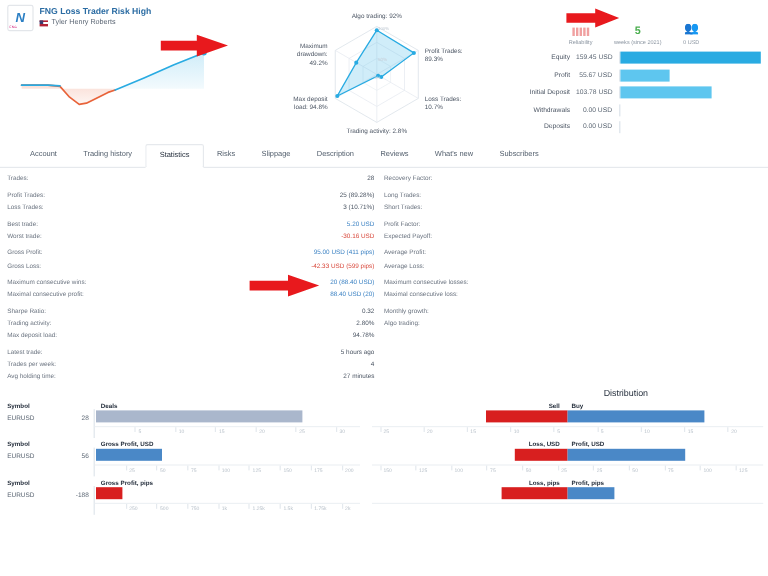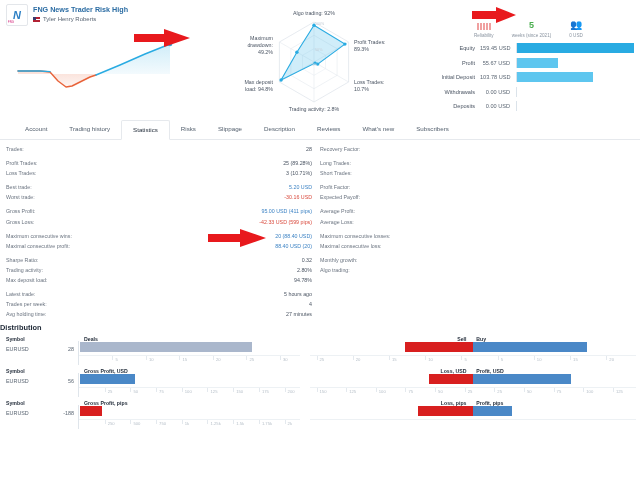--- a/index.html
+++ b/index.html
@@ -68,21 +68,21 @@
   .stats { position: absolute; top: 146px; left: 0; width: 640px; display: flex; padding: 0 6px; }
   .stat-col { width: 50%; padding-right: 8px; }
   .stat-row { display: flex; justify-content: space-between; align-items: baseline; height: 10.1px; }
   .stat-row.gapt { margin-top: 4px; }
   .stat-k { font-size: 5.3px; color: #6b7480; white-space: nowrap; }
   .stat-v { font-size: 5.3px; color: #4b5563; white-space: nowrap; }
   .stat-v.blue { color: #3d83c4; }
   .stat-v.red  { color: #d94a3d; }
 
   
-  .dist-title { position: absolute; top: 323px; left: 0; width: 540px; text-align: left; font-size: 7.4px; font-weight: bold; color: #1f2937; }
+  .dist-title { position: absolute; top: 323px; left: 0; width: 540px; text-align: right; font-size: 7.4px; font-weight: normal; color: #1f2937; }
   .dist { position: absolute; top: 336px; left: 0; width: 640px; }
   .dist-block { position: relative; height: 32px; }
   .d-sym { position: absolute; left: 6px; top: 0; font-size: 5.2px; font-weight: bold; color: #1f2937; }
   .d-pair { position: absolute; left: 6px; top: 10px; font-size: 5.4px; color: #5b6673; }
   .d-name { position: absolute; left: 84px; top: 0; font-size: 5.2px; font-weight: bold; color: #1f2937; white-space: nowrap; }
   .d-val { position: absolute; left: 44px; top: 10px; width: 30px; text-align: right; font-size: 5.4px; color: #5b6673; }
   .d-chart { position: absolute; left: 78px; top: 5px; right: 4px; height: 24px; border-left: 1px solid #dfe5eb; }
   .d-bar { position: absolute; top: 1px; height: 9.5px; }
   .d-axis { position: absolute; left: 0; right: 0; top: 14px; height: 10px; border-top: 1px solid #edf1f4; }
   .d-tick { position: absolute; top: 0; height: 4px; border-left: 1px solid #e4e9ee; }
@@ -99,21 +99,21 @@
 
   <div class="top">
 
     <div class="left-col">
       <div class="sig-head">
         <div class="sig-logo">
           <span class="mark">N</span>
           <span class="sub">FNG</span>
         </div>
         <div class="sig-title-wrap">
-          <div class="sig-title">FNG News Trader Risk High</div>
+          <div class="sig-title">FNG Loss Trader Risk High</div>
           <div class="sig-author">
             <span class="flag"></span>
             <span>Tyler Henry Roberts</span>
           </div>
         </div>
       </div>
 
       <div class="pct-badge">54%</div>
 
       <svg class="spark" viewBox="0 0 186 62" preserveAspectRatio="none">

